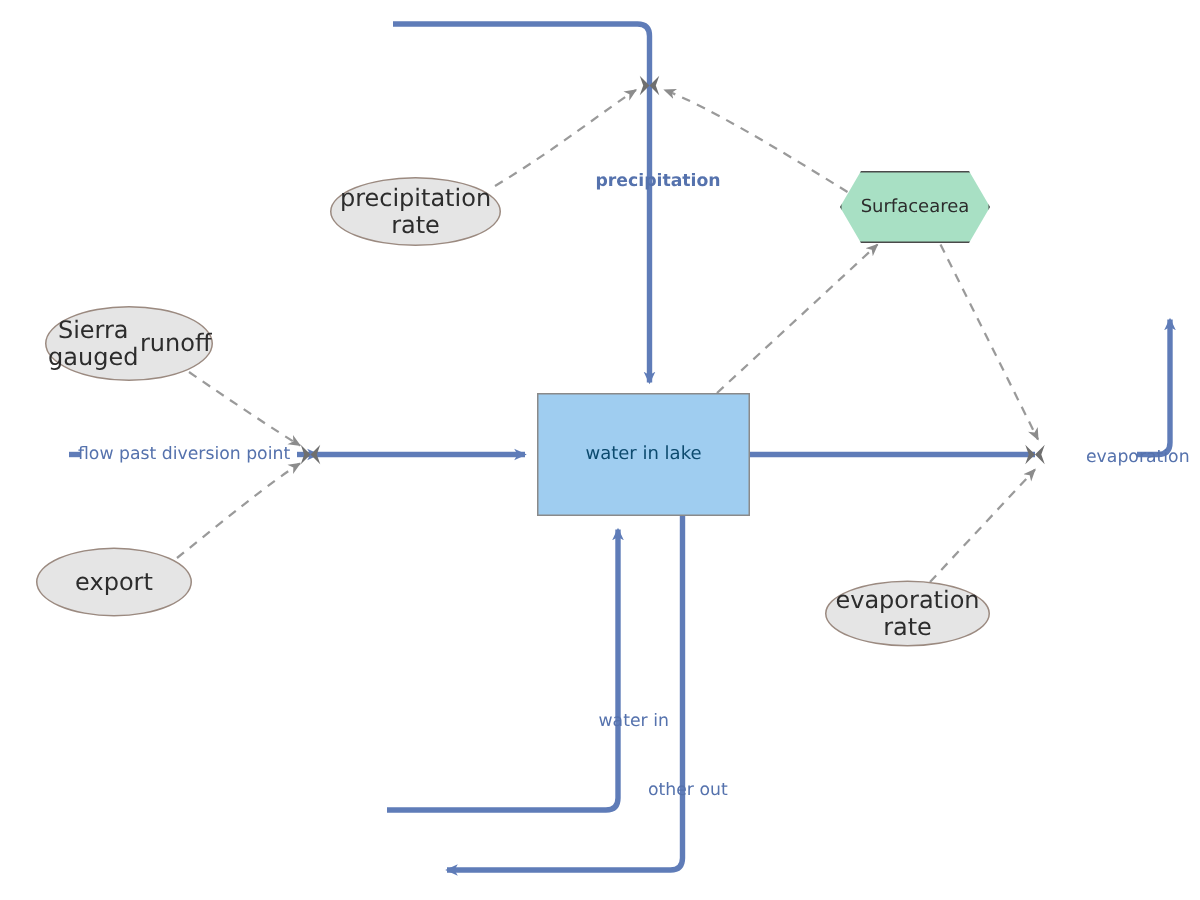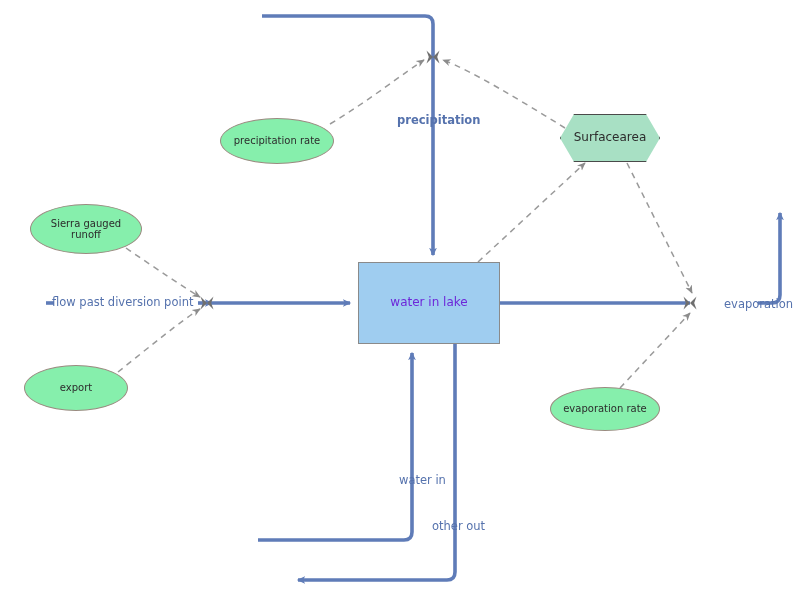--- a/index.html
+++ b/index.html
@@ -31,29 +31,29 @@
     box-sizing: border-box;
     display: flex;
     align-items: center;
     justify-content: center;
     text-align: center;
     line-height: 1.15;
   }
   .stock-box {
     background: #9fcdf0;
     border: 1.4px solid #8a8a8a;
-    color: #6d28d9;
+    color: #0c4a6e;
     font-size: 12px;
   }
   .aux-ellipse {
-    background: #86efac;
+    background: #e5e5e5;
     border: 1.2px solid #9b8a80;
     border-radius: 50%;
     color: #2c2c2c;
-    font-size: 10px;
+    font-size: 16px;
   }
   .hex-node {
     background: #a8e0c4;
     border: 1.3px solid #4a4a4a;
     color: #2c2c2c;
     font-size: 12px;
     clip-path: polygon(14% 0%, 86% 0%, 100% 50%, 86% 100%, 14% 100%, 0% 50%);
   }
   .flow-label {
     position: absolute;
@@ -127,21 +127,21 @@
   </svg>
 
   <div class="node stock-box" style="left:358px; top:262px; width:142px; height:82px;">
     <span class="node-label">water in lake</span>
   </div>
 
   <div class="node aux-ellipse" style="left:220px; top:118px; width:114px; height:46px;">
     <span class="node-label">precipitation rate</span>
   </div>
 
-  <div class="node aux-ellipse" style="left:30px; top:204px; width:112px; height:50px; flex-direction:column;">
+  <div class="node aux-ellipse" style="left:30px; top:204px; width:112px; height:50px; flex-direction:row;">
     <span class="node-label">Sierra gauged</span>
     <span class="node-label">runoff</span>
   </div>
 
   <div class="node aux-ellipse" style="left:24px; top:365px; width:104px; height:46px;">
     <span class="node-label">export</span>
   </div>
 
   <div class="node aux-ellipse" style="left:550px; top:387px; width:110px; height:44px;">
     <span class="node-label">evaporation rate</span>

